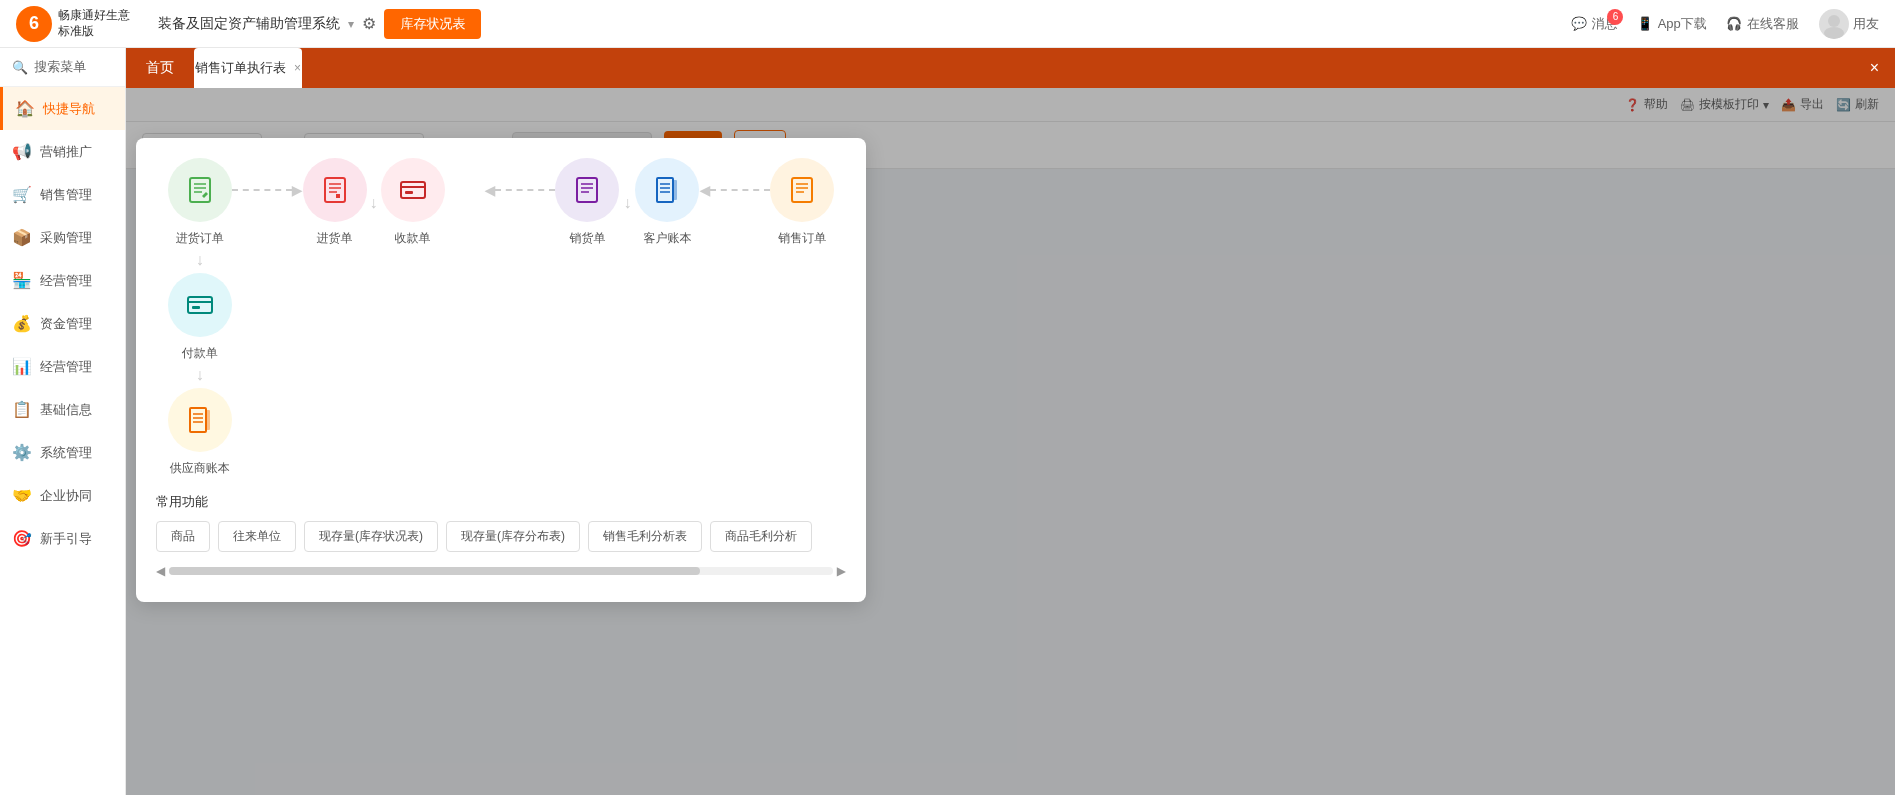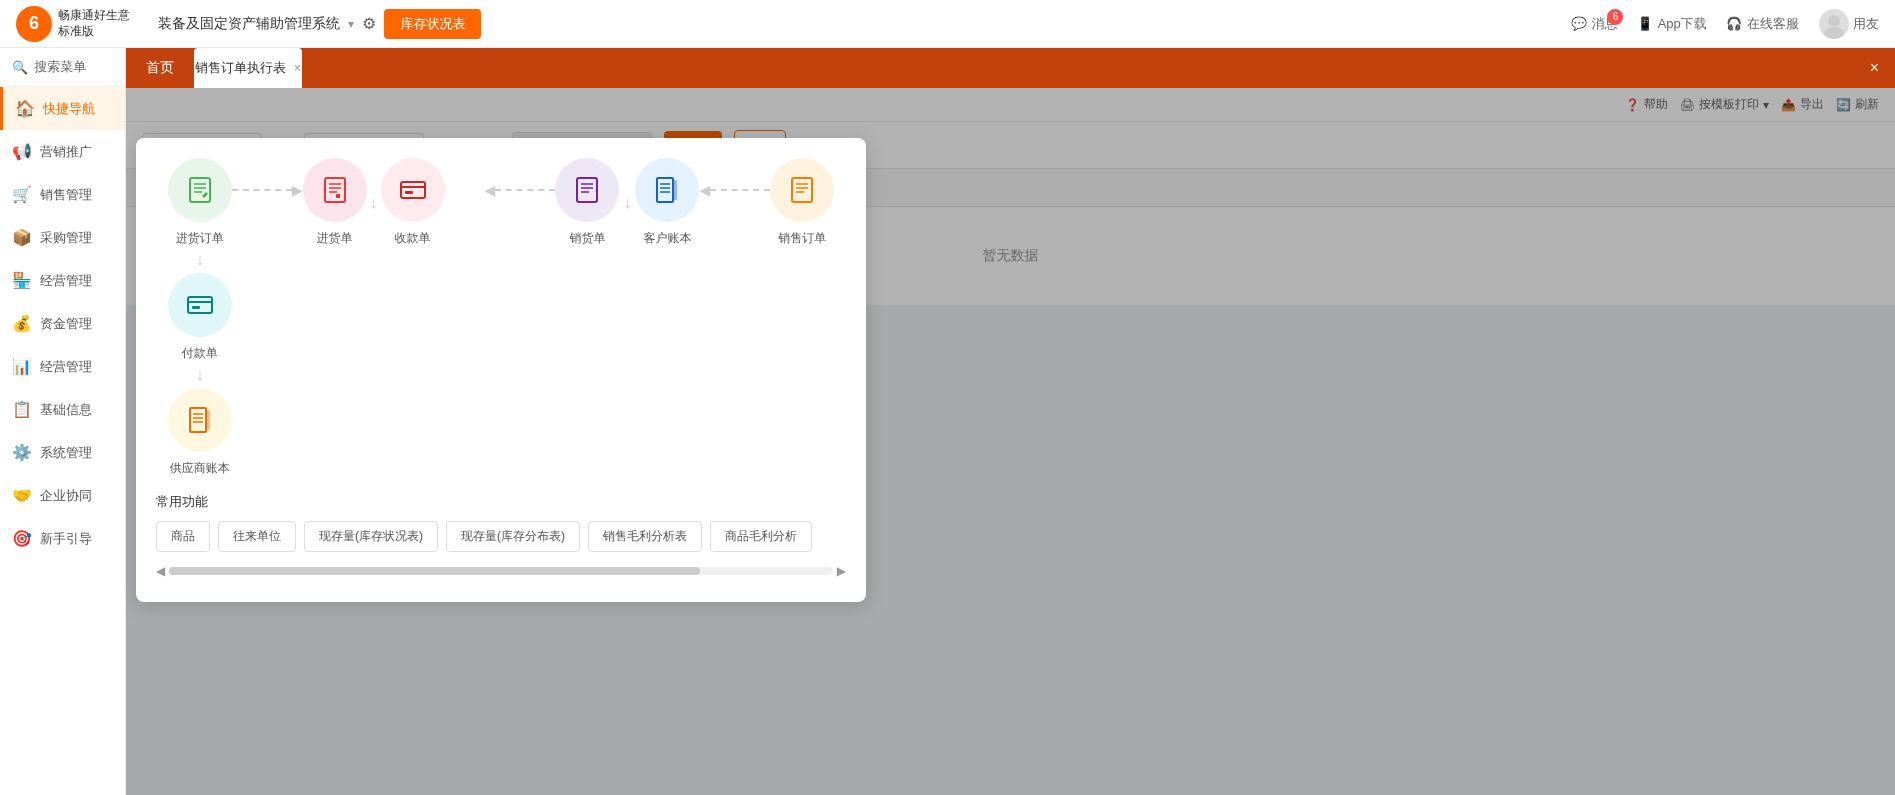--- a/index.html
+++ b/index.html
@@ -227,34 +227,20 @@
             <span class="filter-label">单据状态</span>
             <select class="filter-select">
               <option></option>
             </select>
           </div>
           <button class="toolbar-btn-primary">查询</button>
           <button class="toolbar-btn-set">设置</button>
           <span class="more-conditions">更多条件</span>
         </div>
 
-        <div class="table-container">
-          <div class="table-header">
-            <div class="col" style="width:40px">品</div>
-            <div class="col" style="width:80px">商品</div>
-            <div class="col" style="width:80px">金额</div>
-            <div class="col" style="width:90px">预估毛利</div>
-            <div class="col" style="width:90px">预估毛利率</div>
-            <div class="col" style="width:60px">订金</div>
-            <div class="col" style="width:110px">累计收款金额</div>
-            <div class="col" style="width:80px">收款比例</div>
-            <div class="col" style="width:100px">还差多少天</div>
-          </div>
-          <div class="no-data">暂无数据</div>
-        </div>
 
         <div class="overlay"></div>
         <div class="popup">
 
           <div style="display:flex; align-items:flex-start; justify-content:center; gap:0; margin-bottom:16px;">
 
             <div style="display:flex; flex-direction:column; align-items:center; gap:4px;">
               <div class="flow-node">
                 <div class="flow-circle circle-green" style="background:#e8f5e9;">
                   <svg width="36" height="36" viewBox="0 0 36 36">

